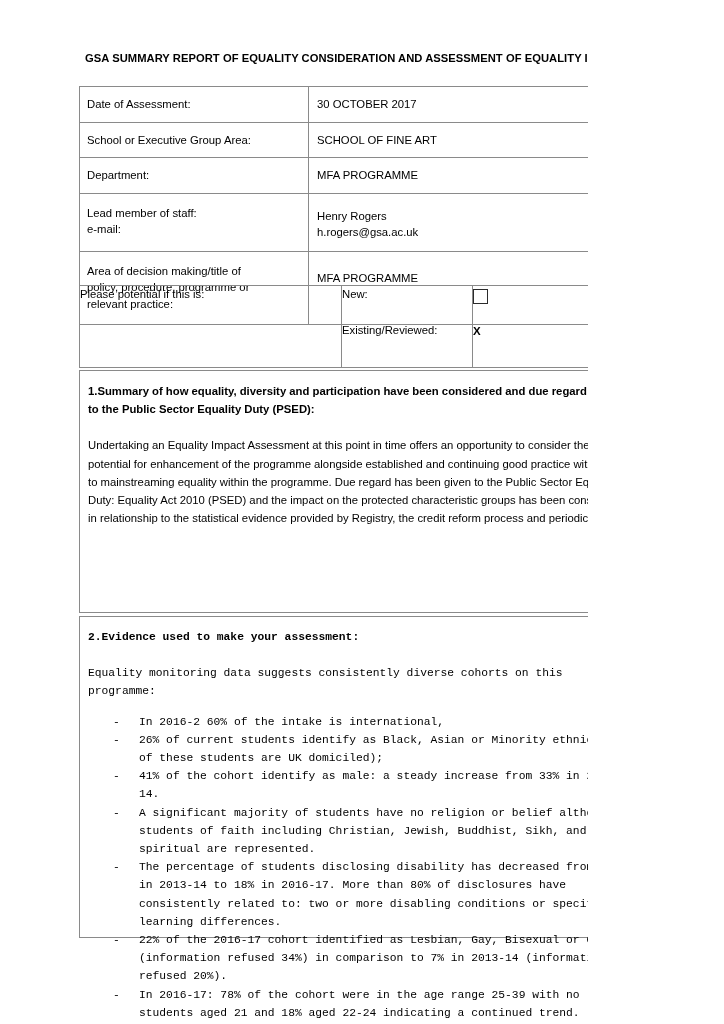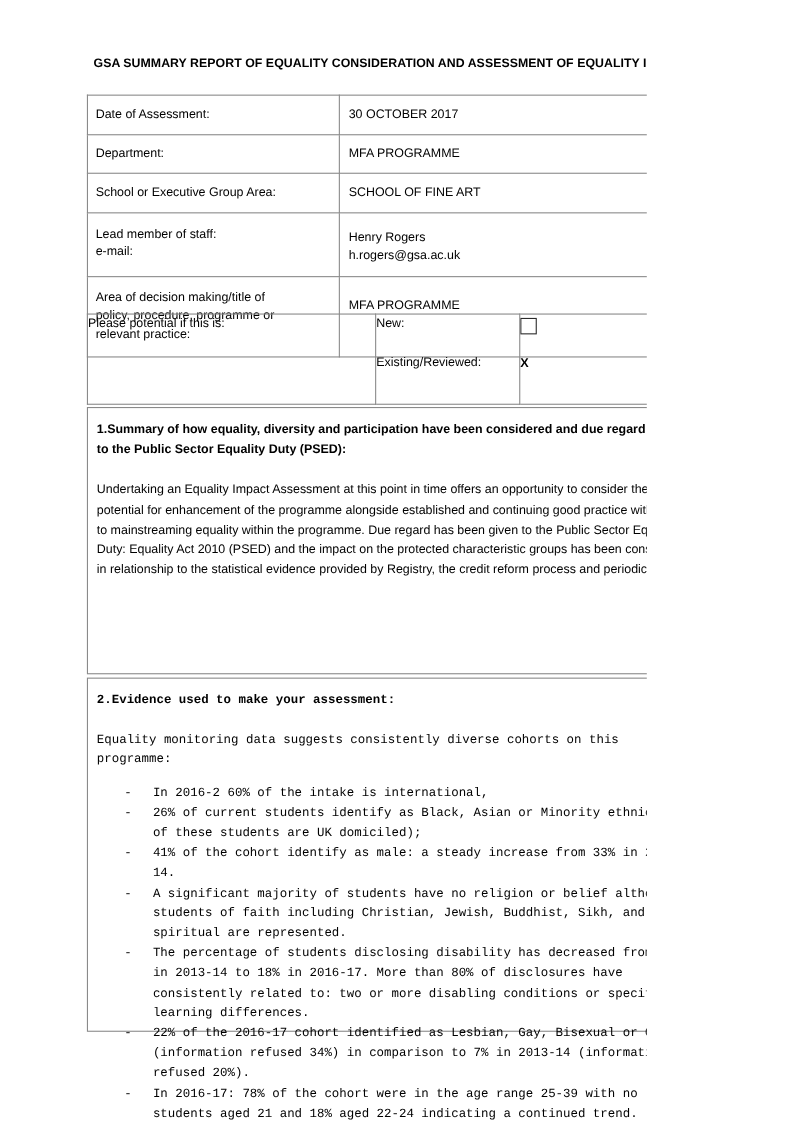--- a/index.html
+++ b/index.html
@@ -157,26 +157,26 @@
 
   <div class="doc-title">GSA SUMMARY REPORT OF EQUALITY CONSIDERATION AND ASSESSMENT OF EQUALITY IMPACT</div>
 
   <table class="info-table">
     <tbody>
       <tr>
         <td class="label">Date of Assessment:</td>
         <td class="value">30 OCTOBER 2017</td>
       </tr>
       <tr>
+        <td class="label">School or Executive Group Area:</td>
+        <td class="value">SCHOOL OF FINE ART</td>
+      </tr>
+      <tr>
         <td class="label">Department:</td>
         <td class="value">MFA PROGRAMME</td>
-      </tr>
-      <tr>
-        <td class="label">School or Executive Group Area:</td>
-        <td class="value">SCHOOL OF FINE ART</td>
       </tr>
       <tr class="row-tall">
         <td class="label">
           <div>Lead member of staff:</div>
           <div>e-mail:</div>
         </td>
         <td class="value">
           <div>Henry Rogers</div>
           <div>h.rogers@gsa.ac.uk</div>
         </td>

